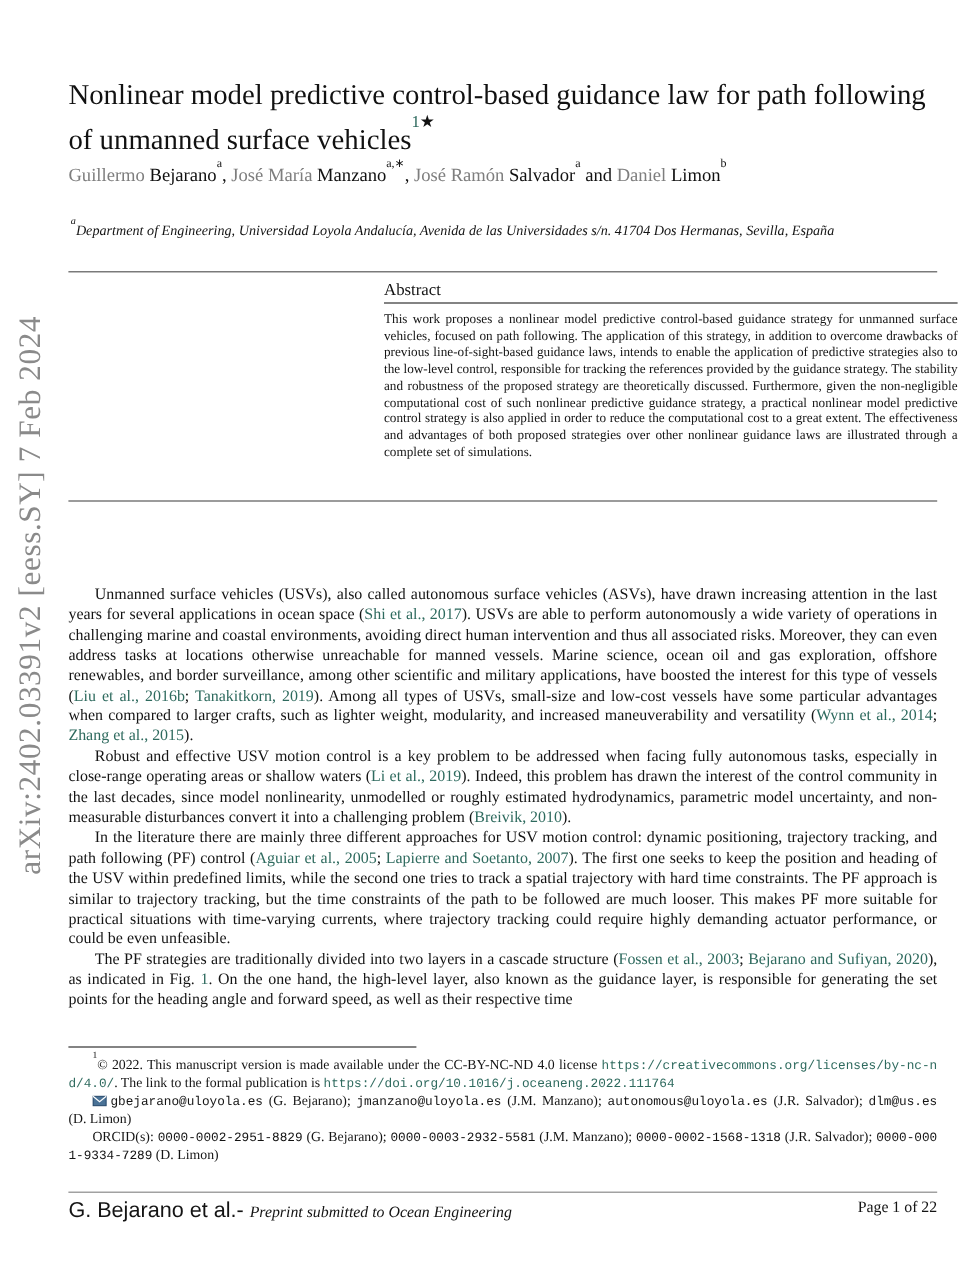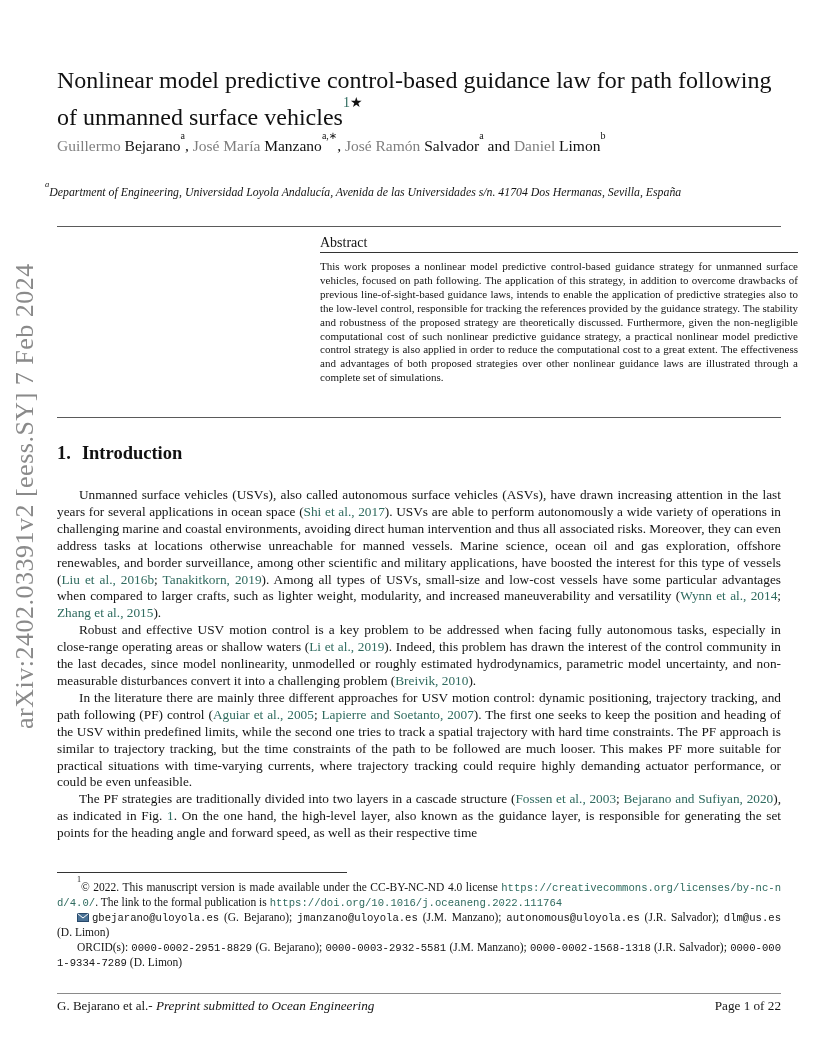--- a/index.html
+++ b/index.html
@@ -36,21 +36,21 @@
   .title sup { font-size: 14px; position: relative; top: -9px; }
   .title .fn-num { color: #2e6a5e; }
   .title .star { color: #111; }
 
   .authors { left: 57px; top: 136px; width: 724px; font-size: 15.5px; }
   .author-given { color: #7e7e7e; }
   .author-family { color: #111; }
   .authors sup { font-size: 10px; position: relative; top: -6px; }
   .author-sep { color: #111; }
 
-  .affils { left: 45px; top: 181px; width: 724px; font-size: 11.8px; line-height: 15px; font-style: italic; }
+  .affils { left: 59px; top: 181px; width: 724px; font-size: 11.8px; line-height: 15px; font-style: italic; }
   .affils sup { font-size: 8.5px; position: relative; top: -4px; font-style: italic; }
 
   .rule { border-top: 1px solid #5a5a5a; height: 0; }
   .rule-top   { left: 57px; top: 226px; width: 724px; }
   .rule-mid   { left: 57px; top: 417px; width: 724px; }
   .rule-foot  { left: 57px; top: 993px; width: 724px; border-top-color: #8a8a8a; }
   .fn-rule    { left: 57px; top: 872px; width: 290px; border-top-color: #333; }
 
   
   .info-col { left: 57px; top: 235px; width: 178px; }
@@ -86,21 +86,21 @@
     font-size: 10.6px;
     word-break: break-all;
   }
   .seg-lm { color: #2e6a5e; }
   .seg-sc { font-variant: small-caps; }
   .seg-mail svg { vertical-align: -1px; margin-right: 3px; }
 
   
   .footer { left: 57px; top: 998px; width: 724px; font-size: 13.2px; }
   .footer-left { float: left; }
-  .footer-name { font-family: Liberation Serif, serif; font-size: 13px; }
+  .footer-name { font-family: Liberation Sans, sans-serif; font-size: 18px; }
   .footer-preprint { font-style: italic; }
   .footer-right { float: right; }
 </style>
 </head>
 <body>
 
 <div class="page">
 
   <div class="abs arxiv-stamp">arXiv:2402.03391v2  [eess.SY]  7 Feb 2024</div>
 
@@ -117,23 +117,20 @@
   <div class="abs rule rule-top"></div>
 
 
   <div class="abs abst-col">
     <div class="col-header">Abstract</div>
     <div class="abstract-text">This work proposes a nonlinear model predictive control-based guidance strategy for unmanned surface vehicles, focused on path following. The application of this strategy, in addition to overcome drawbacks of previous line-of-sight-based guidance laws, intends to enable the application of predictive strategies also to the low-level control, responsible for tracking the references provided by the guidance strategy. The stability and robustness of the proposed strategy are theoretically discussed. Furthermore, given the non-negligible computational cost of such nonlinear predictive guidance strategy, a practical nonlinear model predictive control strategy is also applied in order to reduce the computational cost to a great extent. The effectiveness and advantages of both proposed strategies over other nonlinear guidance laws are illustrated through a complete set of simulations.</div>
   </div>
 
   <div class="abs rule rule-mid"></div>
 
-  <div class="abs section-heading">
-    <span class="sec-num">1.</span><span>Introduction</span>
-  </div>
 
   <div class="abs body-text" id="body-text">
       <p><span>Unmanned surface vehicles (USVs), also called autonomous surface vehicles (ASVs), have drawn increasing attention in the last years for several applications in ocean space (</span><span class="seg-c">Shi et al., 2017</span><span>). USVs are able to perform autonomously a wide variety of operations in challenging marine and coastal environments, avoiding direct human intervention and thus all associated risks. Moreover, they can even address tasks at locations otherwise unreachable for manned vessels. Marine science, ocean oil and gas exploration, offshore renewables, and border surveillance, among other scientific and military applications, have boosted the interest for this type of vessels (</span><span class="seg-c">Liu et al., 2016b</span><span>; </span><span class="seg-c">Tanakitkorn, 2019</span><span>). Among all types of USVs, small-size and low-cost vessels have some particular advantages when compared to larger crafts, such as lighter weight, modularity, and increased maneuverability and versatility (</span><span class="seg-c">Wynn et al., 2014</span><span>; </span><span class="seg-c">Zhang et al., 2015</span><span>).</span></p>
       <p><span>Robust and effective USV motion control is a key problem to be addressed when facing fully autonomous tasks, especially in close-range operating areas or shallow waters (</span><span class="seg-c">Li et al., 2019</span><span>).  Indeed, this problem has drawn the interest of the control community in the last decades, since model nonlinearity, unmodelled or roughly estimated hydrodynamics, parametric model uncertainty, and non-measurable disturbances convert it into a challenging problem (</span><span class="seg-c">Breivik, 2010</span><span>).</span></p>
       <p><span>In the literature there are mainly three different approaches for USV motion control: dynamic positioning, trajectory tracking, and path following (PF) control (</span><span class="seg-c">Aguiar et al., 2005</span><span>; </span><span class="seg-c">Lapierre and Soetanto, 2007</span><span>). The first one seeks to keep the position and heading of the USV within predefined limits, while the second one tries to track a spatial trajectory with hard time constraints. The PF approach is similar to trajectory tracking, but the time constraints of the path to be followed are much looser. This makes PF more suitable for practical situations with time-varying currents, where trajectory tracking could require highly demanding actuator performance, or could be even unfeasible.</span></p>
       <p><span>The PF strategies are traditionally divided into two layers in a cascade structure (</span><span class="seg-c">Fossen et al., 2003</span><span>; </span><span class="seg-c">Bejarano and Sufiyan, 2020</span><span>), as indicated in Fig. </span><span class="seg-c">1</span><span>. On the one hand, the high-level layer, also known as the guidance layer, is responsible for generating the set points for the heading angle and forward speed, as well as their respective time</span></p>
     </div>
 
   <div class="abs rule fn-rule"></div>
   <div class="abs footnotes" id="footnotes">

